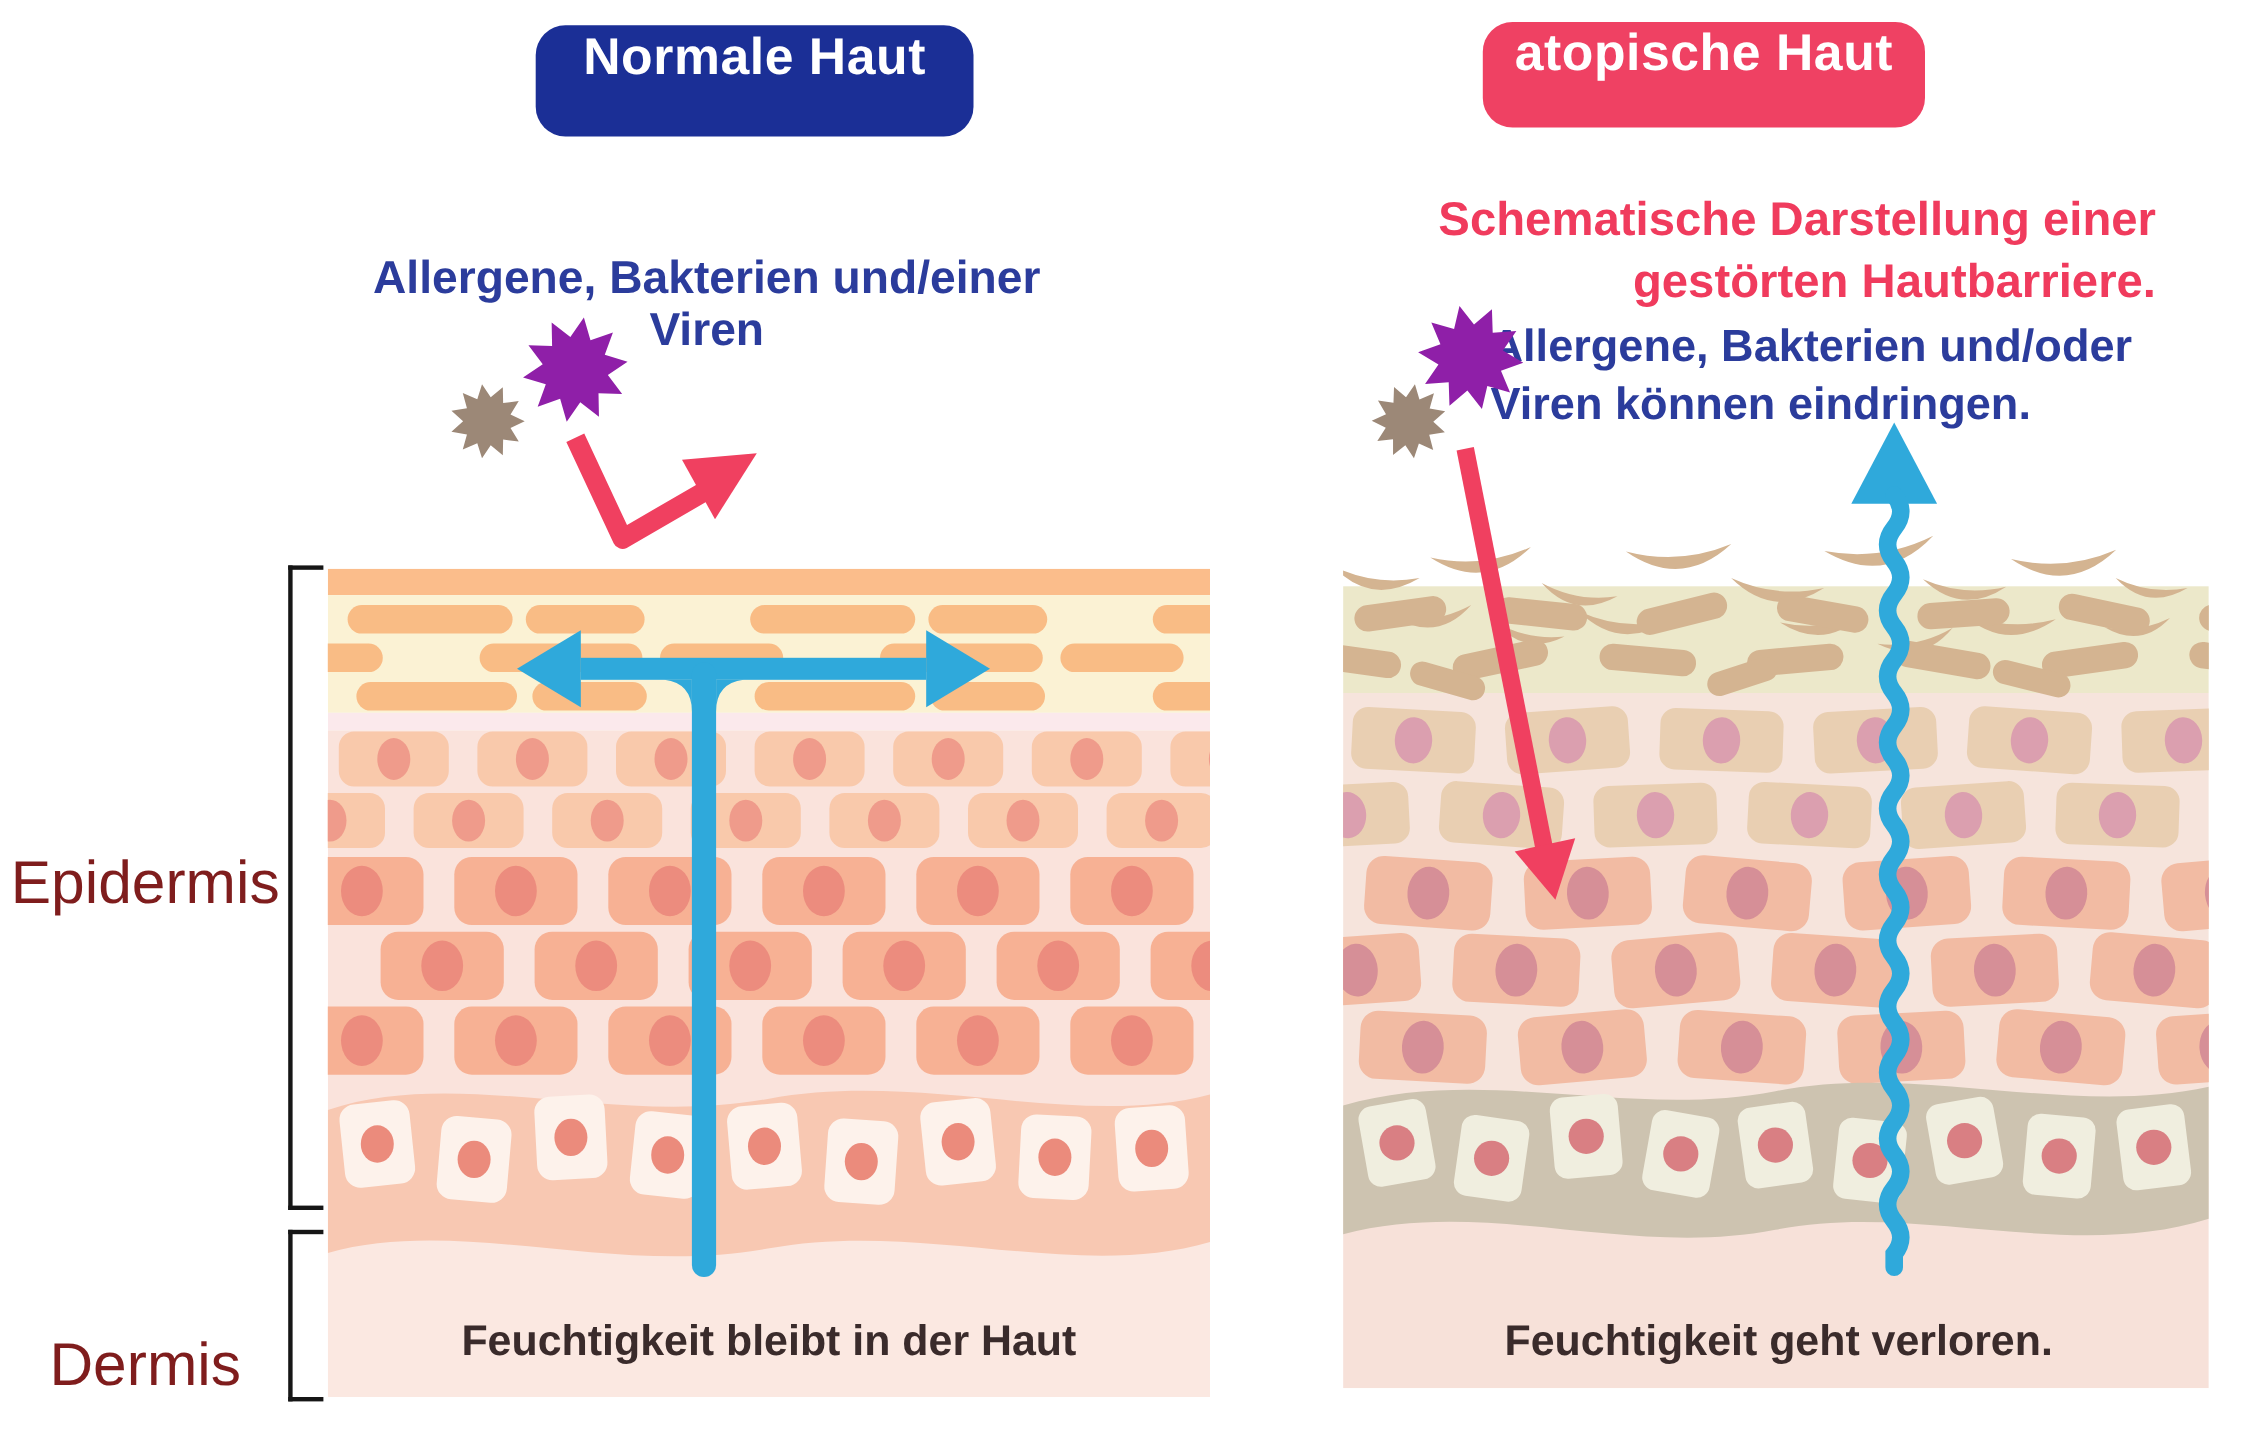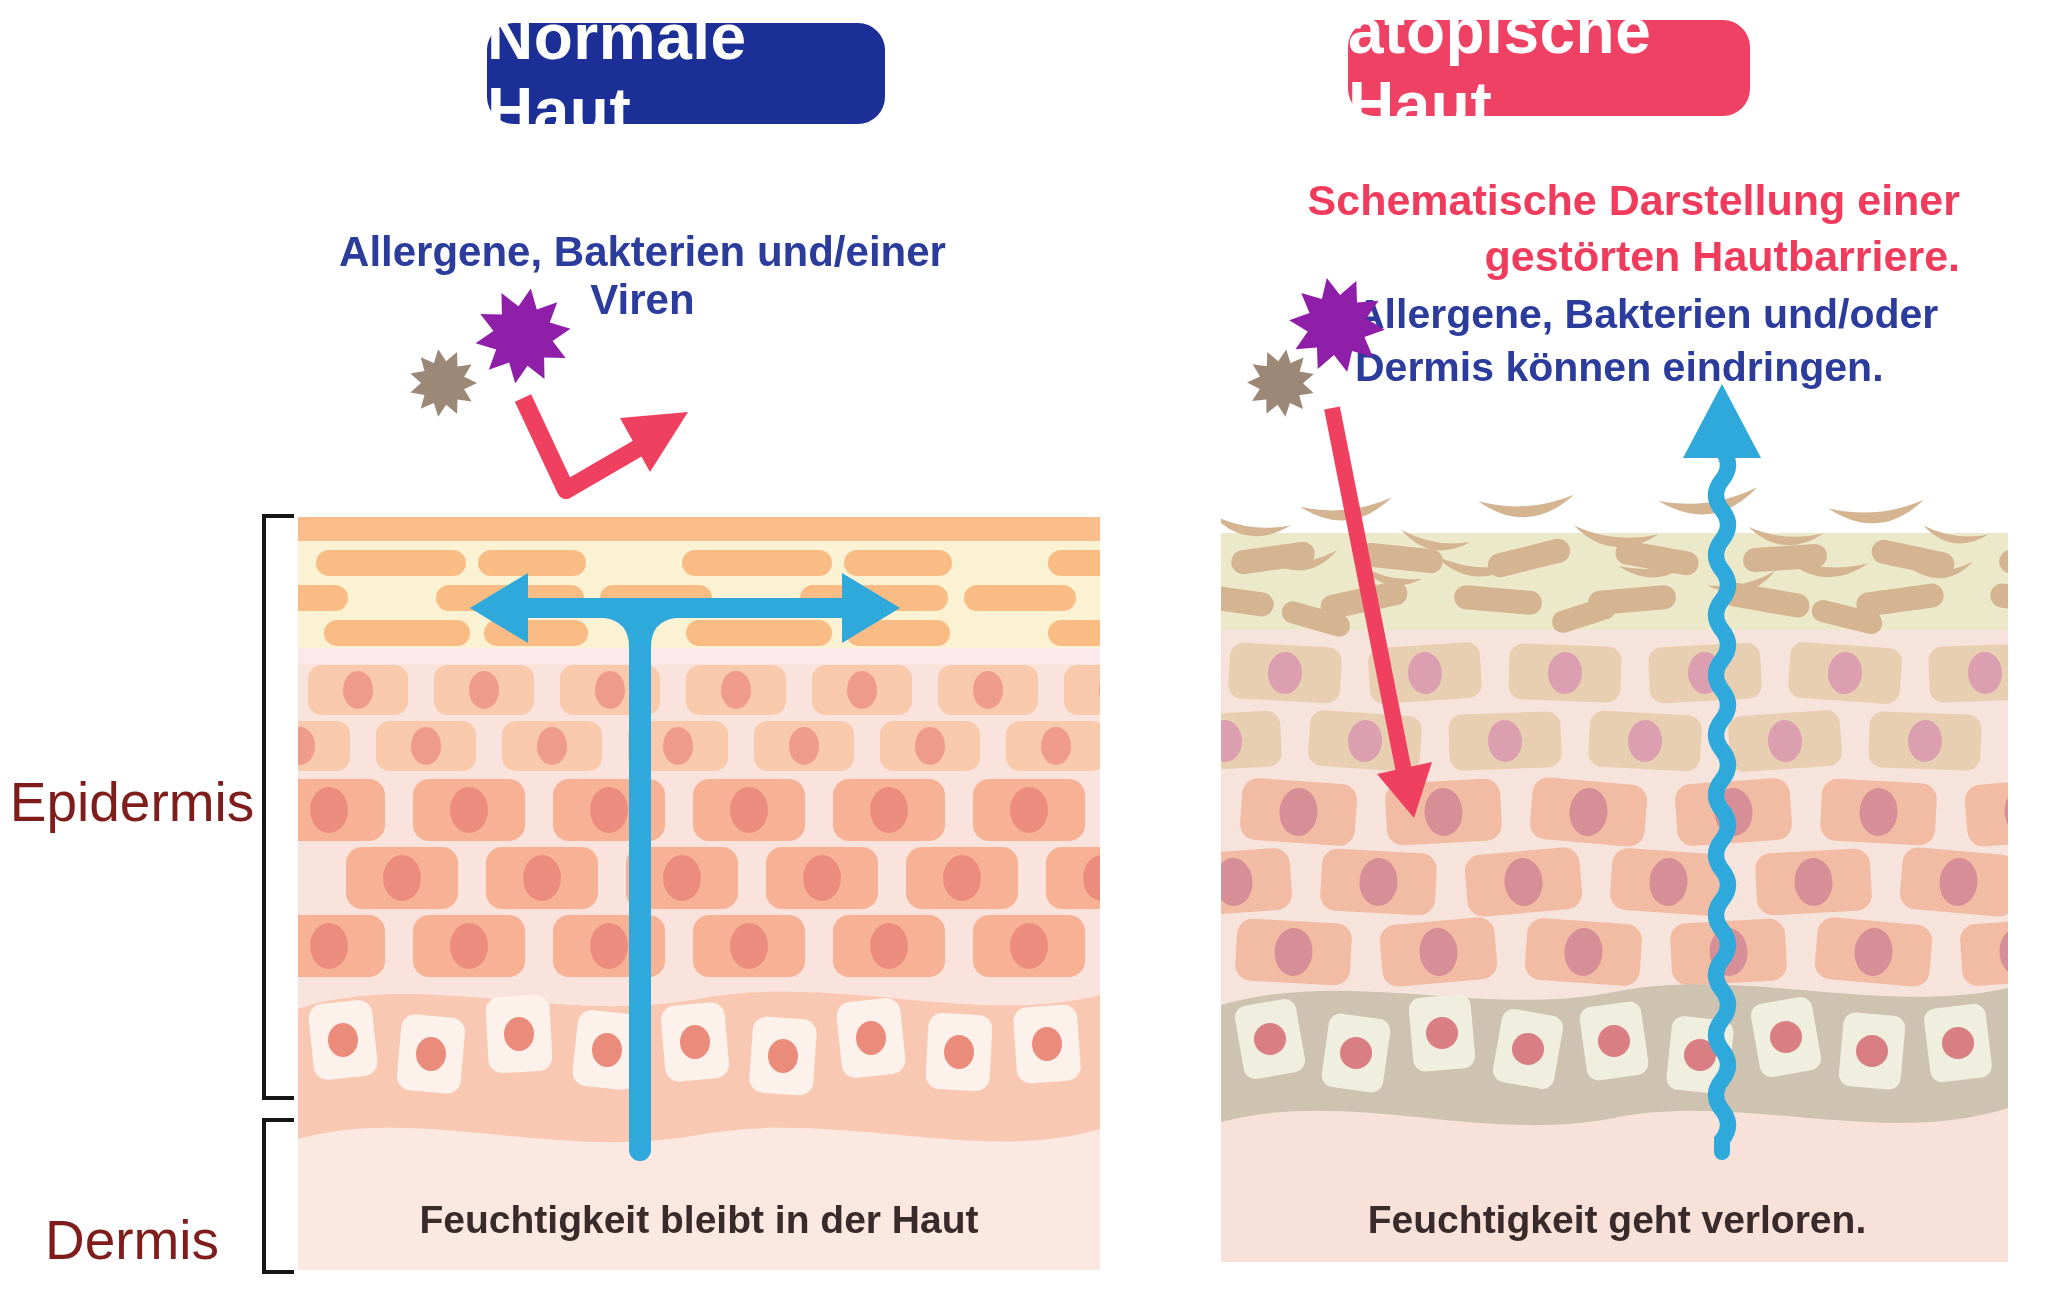--- a/index.html
+++ b/index.html
@@ -1,19 +1,19 @@
 <!DOCTYPE html>
 <html style="--badge-blue: #1b2f96; --badge-red: #ef4163; --text-blue: #2b3c9c; --text-red: #f03b5d; --text-dark: #3a2b2b; --arrow-blue: #2fa9db; --arrow-red: #f04060; --virus-purple: #8f1fa8; --bacteria-brown: #9c8877;"><head>
 <meta charset="utf-8">
 <style>
   html,body{margin:0;padding:0;background:#ffffff;}
   #canvas{position:relative;width:2048px;height:1311px;background:#fff;overflow:hidden;
           font-family:"Liberation Sans",sans-serif;}
-  .badge{position:absolute;display:flex;align-items:center;justify-content:center;
-         color:#fff;font-weight:bold;font-size:64px;border-radius:27px;letter-spacing:0.5px;}
+  .badge{position:absolute;display:flex;justify-content:center;
+         color:#fff;font-weight:bold;font-size:47px;border-radius:27px;letter-spacing:0.5px;}
   #badge-normal{left:487px;top:23px;width:398px;height:101px;background:var(--badge-blue);}
   #badge-atopic{left:1348px;top:20px;width:402px;height:96px;background:var(--badge-red);}
   .blue-note{color:var(--text-blue);font-weight:bold;}
   #note-left{position:absolute;left:310px;top:228px;width:665px;text-align:center;font-size:42px;}
   #heading-right{position:absolute;left:1240px;top:172px;width:720px;text-align:right;
                  color:var(--text-red);font-weight:bold;font-size:43px;line-height:56px;}
   #note-right{position:absolute;left:1355px;top:288px;width:620px;
               font-size:41px;line-height:53px;}
   .layer-label{position:absolute;left:8px;width:248px;text-align:center;color:#7f1d1d;font-size:55px;}
   #label-epidermis{top:770px;}
@@ -42,21 +42,21 @@
 
   <div id="note-left" class="blue-note">Allergene, Bakterien und/einer Viren</div>
 
   <div id="heading-right">
     <span style="display:block">Schematische Darstellung einer</span>
     <span style="display:block">gestörten Hautbarriere.</span>
   </div>
 
   <div id="note-right" class="blue-note">
     <span style="display:block">Allergene, Bakterien und/oder</span>
-    <span style="display:block">Dermis können eindringen.</span>
+    <span style="display:block">Viren können eindringen.</span>
   </div>
 
   <div id="label-epidermis" class="layer-label">Epidermis</div>
   <div id="label-dermis" class="layer-label">Dermis</div>
 
   <div id="bracket-epidermis" class="bracket"></div>
   <div id="bracket-dermis" class="bracket"></div>
 
   <svg id="skin-normal" class="skin-svg" style="left:298px;top:517px" width="802" height="753" viewBox="0 0 802 753">
       <rect x="0" y="0" width="802" height="24" rx="0" fill="#fbbd8b"></rect>

